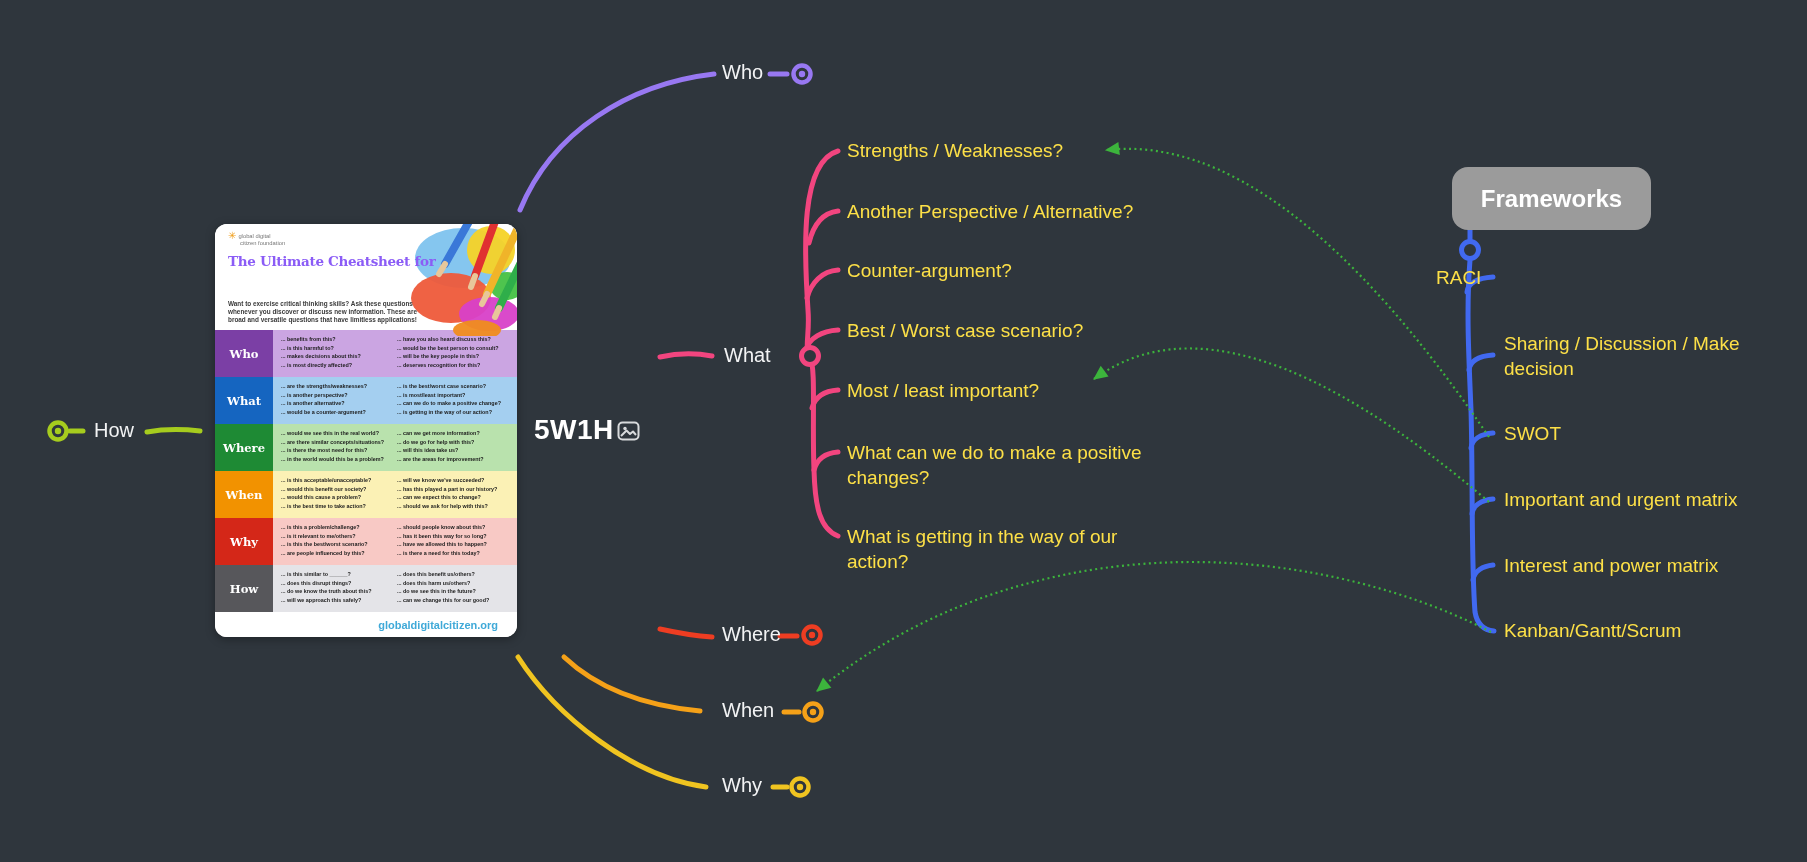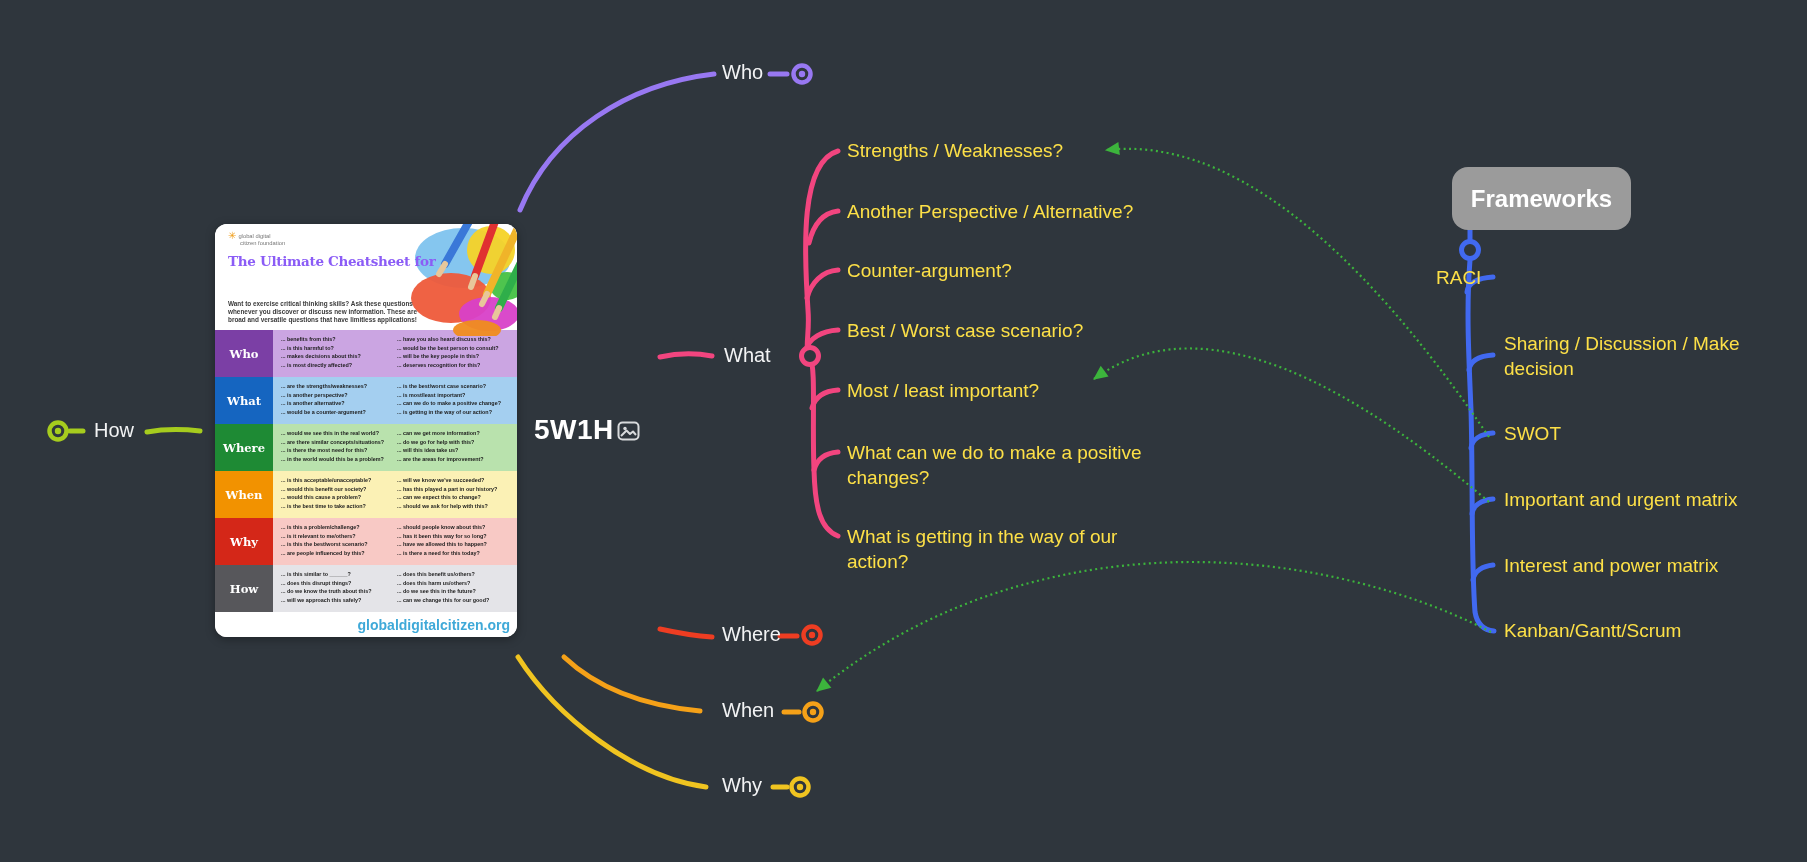--- a/index.html
+++ b/index.html
@@ -24,21 +24,21 @@
              font-size:24px;color:#111;letter-spacing:-.5px;}
   .cs-intro{position:absolute;left:13px;top:76px;width:192px;font-size:6.4px;font-weight:bold;
             color:#3a3a3a;line-height:8.2px;}
   .cs-art{position:absolute;right:0;top:0;}
   .cs-row{display:flex;height:47px;}
   .cs-label{width:58px;flex:0 0 58px;display:flex;align-items:center;justify-content:center;
             color:#fff;font-weight:bold;font-size:11.5px;font-family:"DejaVu Serif",serif;}
   .cs-body{flex:1;display:flex;padding:5px 4px 0 8px;box-sizing:border-box;}
   .cs-col{width:50%;font-size:5.4px;font-weight:bold;color:#1c1c1c;line-height:8.6px;white-space:nowrap;}
   .cs-foot{height:26px;background:#fff;display:flex;align-items:center;justify-content:flex-end;
-           padding-right:7px;font-size:14px;font-weight:bold;color:#3fa9d8;}
+           padding-right:19px;font-size:11px;font-weight:bold;color:#3fa9d8;}
 </style>
 </head>
 <body>
 
 <div id="canvas">
 
   <svg id="overlay" width="1807" height="862" viewBox="0 0 1807 862">
     <defs>
       <marker id="mk-green" markerWidth="9" markerHeight="8" refX="6.5" refY="3.5" orient="auto">
         <path d="M0.5,0.5 L7,3.5 L0.5,6.5 Z" fill="#3cb43c"></path>
@@ -266,21 +266,21 @@
     <path d="M4,15 L9.5,9.5 L13,13 L16,10.5 L19,14" fill="none" stroke="#d8dadc" stroke-width="2" stroke-linejoin="round"></path>
   </svg>
 
   <div class="topic-label" style="left:722px;top:61px;">Who</div>
   <div class="topic-label" style="left:724px;top:344px;">What</div>
   <div class="topic-label" style="left:722px;top:623px;">Where</div>
   <div class="topic-label" style="left:722px;top:699px;">When</div>
   <div class="topic-label" style="left:722px;top:774px;">Why</div>
   <div class="topic-label" style="left:94px;top:419px;">How</div>
 
-  <div class="fw-box" style="left:1452px;top:167px;width:179px;height:63px;">
+  <div class="fw-box" style="left:1452px;top:167px;width:199px;height:63px;">
     <span>Frameworks</span>
   </div>
 
   <div id="what-children">
       <div class="subtopic" style="left: 847px; top: 138px; max-width: 330px;">Strengths / Weaknesses?</div>
       <div class="subtopic" style="left: 847px; top: 199px; max-width: 330px;">Another Perspective / Alternative?</div>
       <div class="subtopic" style="left: 847px; top: 258px; max-width: 330px;">Counter-argument?</div>
       <div class="subtopic" style="left: 847px; top: 318px; max-width: 330px;">Best / Worst case scenario?</div>
       <div class="subtopic" style="left: 847px; top: 378px; max-width: 330px;">Most / least important?</div>
       <div class="subtopic" style="left: 847px; top: 440px; max-width: 320px;">What can we do to make a positive changes?</div>

